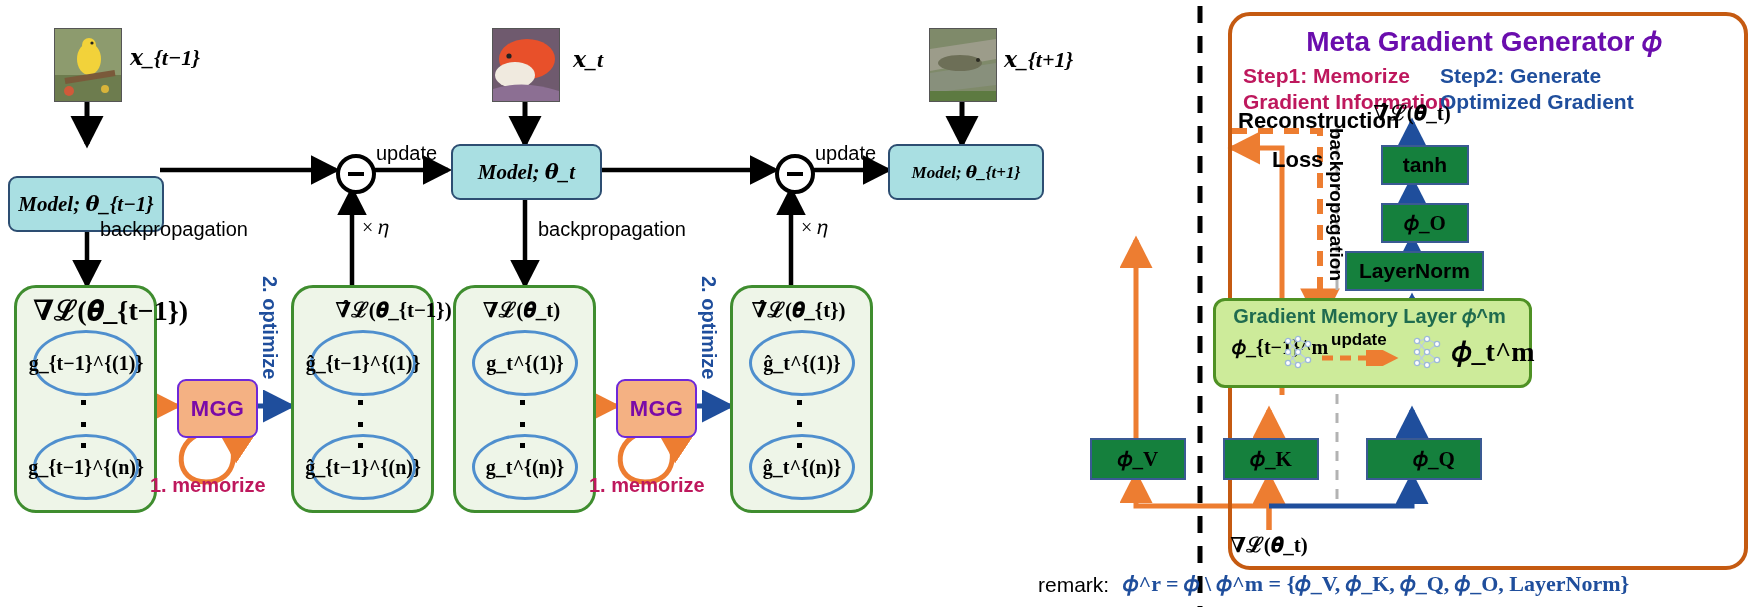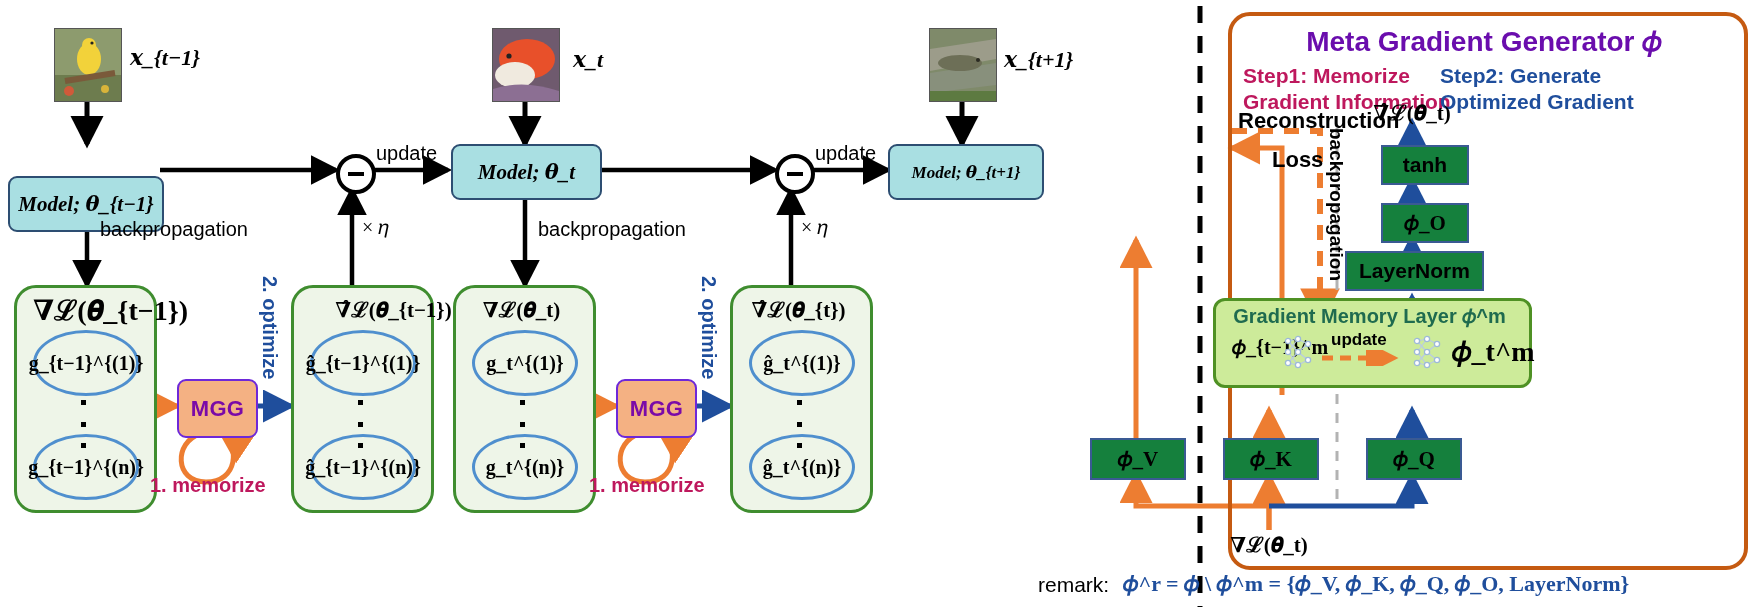--- a/index.html
+++ b/index.html
@@ -310,18 +310,18 @@
         <circle cx="15" cy="30" r="2.6"></circle>
       <circle cx="25" cy="9" r="2.6"></circle>
         <circle cx="25" cy="25" r="2.6"></circle>
     </g>
   </svg>
 </div>
 <div class="abs serif" style="left:1452px;top:336px;font-size:28px;font-weight:bold;">𝜙_t^m</div>
 
 <div class="abs phi-box ctr serif" style="left:1090px;top:438px;width:92px;height:38px;font-size:21px;">𝜙_V</div>
 <div class="abs phi-box ctr serif" style="left:1223px;top:438px;width:92px;height:38px;font-size:21px;">𝜙_K</div>
-<div class="abs phi-box ctr serif" style="left:1366px;top:438px;width:92px;height:38px;font-size:21px;">𝜙_Q</div>
+<div class="abs phi-box ctr serif" style="left:1366px;top:438px;width:92px;height:38px;font-size:21px;padding-left:20px;">𝜙_Q</div>
 
 <div class="abs ctr serif" style="left:1209px;top:530px;width:120px;height:28px;font-size:21px;font-weight:bold;">∇ℒ(𝜽_t)</div>
 
 <div class="abs lbl" style="left:1038px;top:573px;font-size:21px;">remark: </div>
 <div class="abs blue serif" style="left:1123px;top:571px;font-size:22px;font-weight:bold;">𝜙^r = 𝜙 \ 𝜙^m = {𝜙_V,  𝜙_K,  𝜙_Q,  𝜙_O,  LayerNorm}</div>
 
 </body></html>

